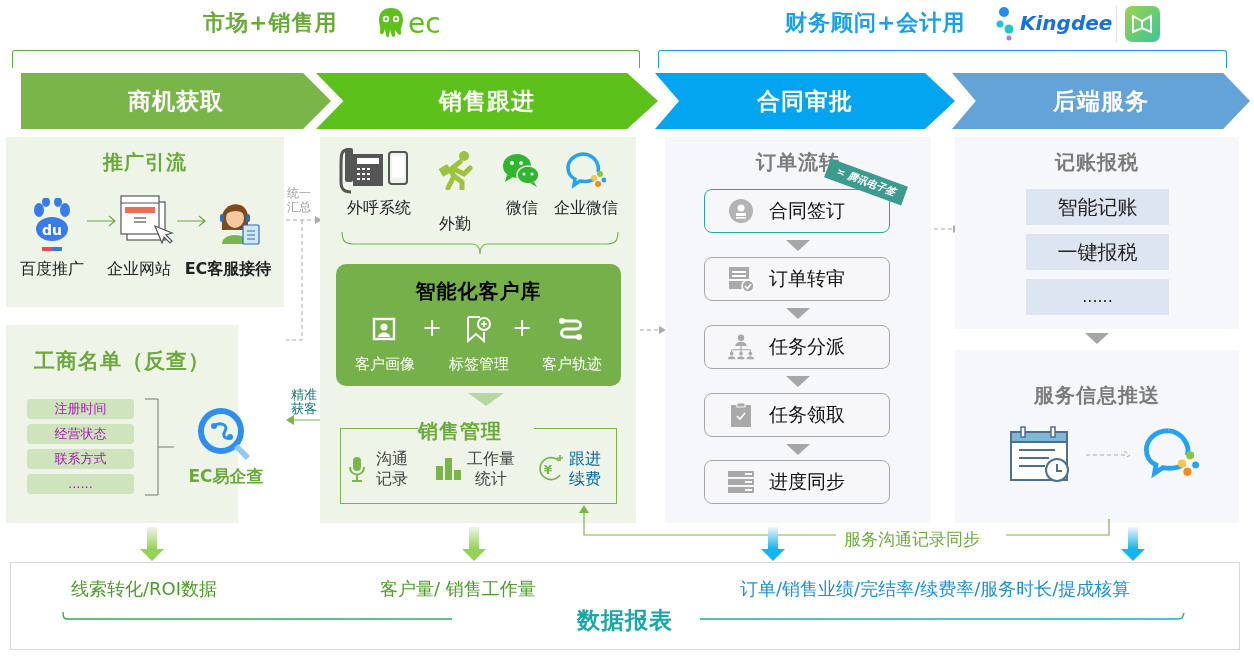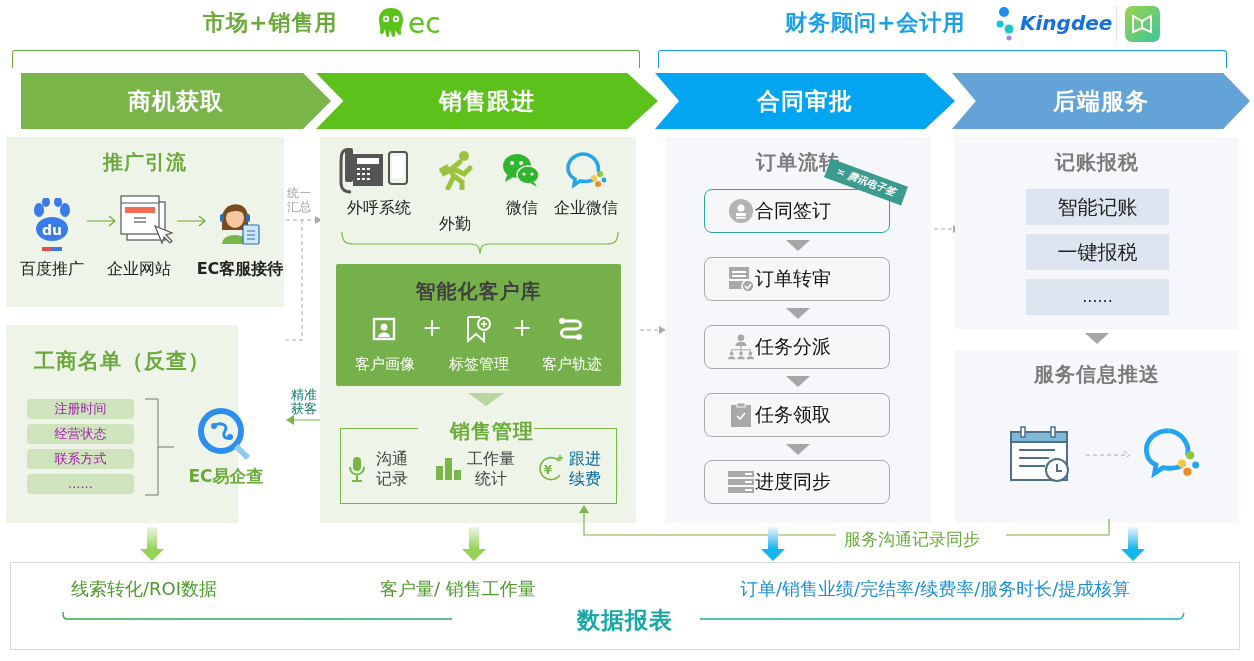--- a/index.html
+++ b/index.html
@@ -25,24 +25,24 @@
   .panel-grey { background: #f6f7fb; }
 
   .sec-title { font-weight: bold; font-size: 20px; text-align: center; letter-spacing: 1px; }
   .g-text { color: #6aaa3a; }
   .gray-bold { color: #7b7b7b; }
 
   .lbl { font-size: 16px; color: #222; text-align: center; white-space: nowrap; }
 
   .pill { background: #cfe3bd; border-radius: 4px; color: #a21caf; font-size: 13px; text-align: center; height: 20px; line-height: 20px; }
 
-  .lib { background: #75b04a; border-radius: 2px; color: #404040; }
+  .lib { background: #75b04a; border-radius: 10px; color: #000000; }
 
   .step { background: #f7f7f9; border: 1px solid #a9a9a9; border-radius: 8px; height: 44px; width: 186px; left: 704px; display:flex; align-items:center; }
-  .step .txt { font-size: 19px; color: #111; margin-left: 0; }
+  .step .txt { font-size: 19px; color: #111; margin-left: 14px; }
   .step .ic { width: 28px; height: 28px; margin-left: 22px; display:flex; align-items:center; justify-content:center; }
   .down-tri { width: 0; height: 0; border-left: 12px solid transparent; border-right: 12px solid transparent; border-top: 11px solid #a6a6a6; }
 
   .blue-box { background: #dde5f1; color: #222; font-size: 20px; text-align: center; width: 143px; height: 36px; line-height: 36px; left: 1026px; }
 
   .fat-arrow { width: 24px; }
   .fat-arrow .shaft { width: 10px; height: 22px; margin: 0 auto; }
   .fat-arrow .head { width: 0; height: 0; border-left: 12px solid transparent; border-right: 12px solid transparent; border-top: 12px solid; }
 
   .report { left: 10px; top: 562px; width: 1230px; height: 88px; border: 1px solid #d9d9d9; }
@@ -135,21 +135,21 @@
   <ellipse cx="21" cy="22" rx="9" ry="10" fill="#f6c8a2"></ellipse>
   <path d="M12 18 C14 8 30 8 30 18 C26 14 18 14 12 18 Z" fill="#7a4b1e"></path>
   <rect x="6" y="18" width="4" height="8" rx="2" fill="#2f6cb8"></rect>
   <rect x="32" y="18" width="4" height="8" rx="2" fill="#2f6cb8"></rect>
   <path d="M8 48 C8 36 34 36 34 48 Z" fill="#7ab54a"></path>
   <rect x="29" y="29" width="16" height="19" rx="1" fill="#cfe8f7" stroke="#2f6cb8" stroke-width="1.2"></rect>
   <line x1="33" y1="35" x2="41" y2="35" stroke="#2f6cb8"></line>
   <line x1="33" y1="39" x2="41" y2="39" stroke="#2f6cb8"></line>
   <line x1="33" y1="43" x2="41" y2="43" stroke="#2f6cb8"></line>
 </svg>
-<div class="abs lbl g-text" style="left:192px; top:259px; width:96px; font-weight:bold;">EC客服接待</div>
+<div class="abs lbl g-text" style="left:180px; top:259px; width:96px; font-weight:bold;">EC客服接待</div>
 
 <div class="abs panel-green" style="left:6px; top:325px; width:232px; height:198px;">
   <div class="sec-title g-text" style="margin-top:22px; font-size:21px;">工商名单（反查）</div>
 </div>
 <div class="abs pill" style="left:27px; top:399px; width:107px;">注册时间</div>
 <div class="abs pill" style="left:27px; top:424px; width:107px;">经营状态</div>
 <div class="abs pill" style="left:27px; top:449px; width:107px;">联系方式</div>
 <div class="abs pill" style="left:27px; top:474px; width:107px;">......</div>
 <svg class="abs" style="left:144px; top:398px;" width="32" height="98">
   <path d="M1 1 H14 V97 H1 M14 49 H30" stroke="#777" stroke-width="1" fill="none"></path>
@@ -248,21 +248,21 @@
   <circle cx="4" cy="4" r="3" fill="#fff"></circle>
     <circle cx="21" cy="20" r="3" fill="#fff"></circle>
 </svg>
 <div class="abs" style="left:345px; top:355px; width:80px; text-align:center; color:#fff; font-size:15px;">客户画像</div>
 <div class="abs" style="left:439px; top:355px; width:80px; text-align:center; color:#fff; font-size:15px;">标签管理</div>
 <div class="abs" style="left:532px; top:355px; width:80px; text-align:center; color:#fff; font-size:15px;">客户轨迹</div>
 
 <div class="abs" style="left:468px; top:393px; width:0; height:0; border-left:18px solid transparent; border-right:18px solid transparent; border-top:13px solid #b9d6a0;"></div>
 
 <div class="abs" style="left:340px; top:428px; width:277px; height:76px; border:1px solid #7ab54a;"></div>
-<div class="abs g-text" style="left:418px; top:418px; width:116px; text-align:right; background:#eef5e8; font-weight:bold; font-size:20px; letter-spacing:1px;">销售管理</div>
+<div class="abs g-text" style="left:418px; top:418px; width:116px; text-align:left; background:#eef5e8; font-weight:bold; font-size:20px; letter-spacing:1px;">销售管理</div>
 <svg class="abs" style="left:348px; top:455px;" width="18" height="28" viewBox="0 0 18 28">
   <rect x="5" y="2" width="8" height="14" rx="4" fill="#7ab54a"></rect>
   <path d="M2 12 C2 22 16 22 16 12 M9 20 V25 M4 26 H14" fill="none" stroke="#7ab54a" stroke-width="2"></path>
 </svg>
 <div class="abs" style="left:376px; top:449px; font-size:16px; color:#444; line-height:20px;">
   <div>沟通</div>
   <div>记录</div>
 </div>
 <svg class="abs" style="left:434px; top:456px;" width="30" height="26" viewBox="0 0 30 26">
   <rect x="2" y="10" width="7" height="14" fill="#7ab54a"></rect>
@@ -372,21 +372,21 @@
 
 <div class="abs panel-grey" style="left:955px; top:137px; width:284px; height:192px;">
   <div class="sec-title gray-bold" style="margin-top:12px;">记账报税</div>
 </div>
 <div class="abs blue-box" style="top:189px;">智能记账</div>
 <div class="abs blue-box" style="top:234px;">一键报税</div>
 <div class="abs blue-box" style="top:279px; font-size:16px;">......</div>
 <div class="abs down-tri" style="left:1085px; top:333px;"></div>
 
 <div class="abs panel-grey" style="left:955px; top:350px; width:284px; height:173px;">
-  <div class="sec-title gray-bold" style="margin-top:11px;">服务信息推送</div>
+  <div class="sec-title gray-bold" style="margin-top:32px;">服务信息推送</div>
 </div>
 <svg class="abs" style="left:1009px; top:426px;" width="62" height="58" viewBox="0 0 62 58">
   <rect x="2" y="6" width="56" height="48" fill="#fff" stroke="#4e6f8e" stroke-width="2"></rect>
   <rect x="2" y="6" width="56" height="10" fill="#7fb8d6" stroke="#4e6f8e" stroke-width="2"></rect>
   <rect x="12" y="1" width="4" height="10" fill="#fff" stroke="#4e6f8e" stroke-width="1.5"></rect>
   <rect x="42" y="1" width="4" height="10" fill="#fff" stroke="#4e6f8e" stroke-width="1.5"></rect>
   <line x1="10" y1="24" x2="46" y2="24" stroke="#4e6f8e" stroke-width="2"></line>
   <line x1="10" y1="32" x2="40" y2="32" stroke="#4e6f8e" stroke-width="2"></line>
   <line x1="10" y1="40" x2="36" y2="40" stroke="#4e6f8e" stroke-width="2"></line>
   <circle cx="48" cy="44" r="11" fill="#fff" stroke="#4e6f8e" stroke-width="2"></circle>

